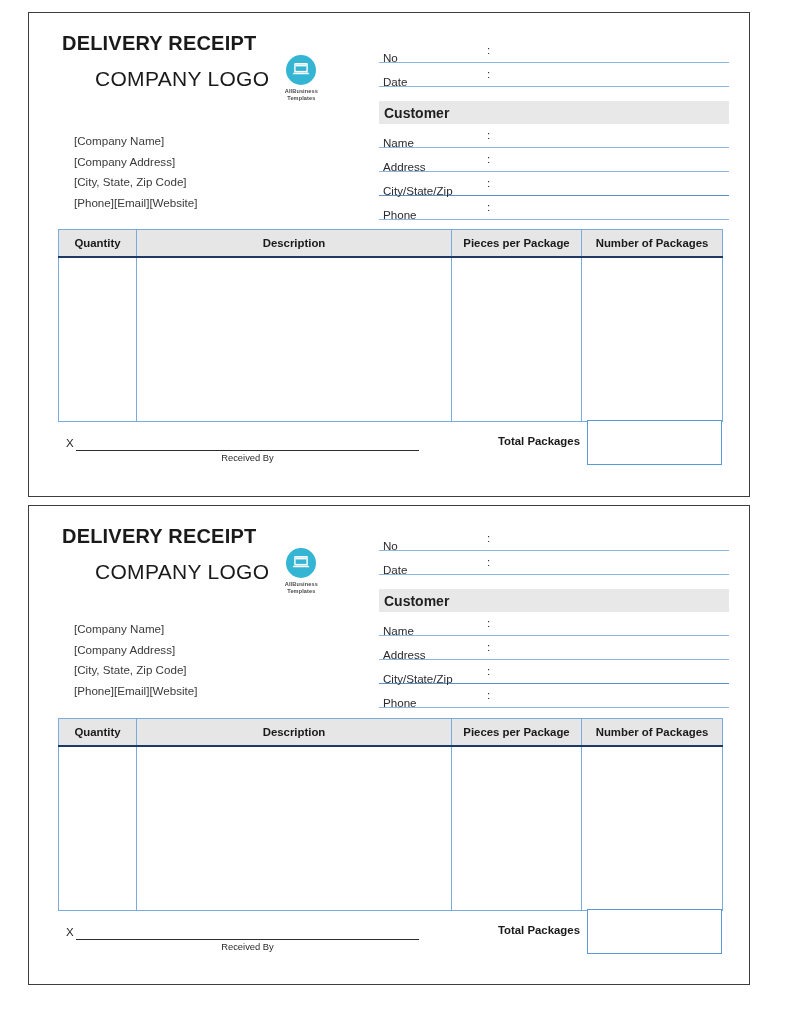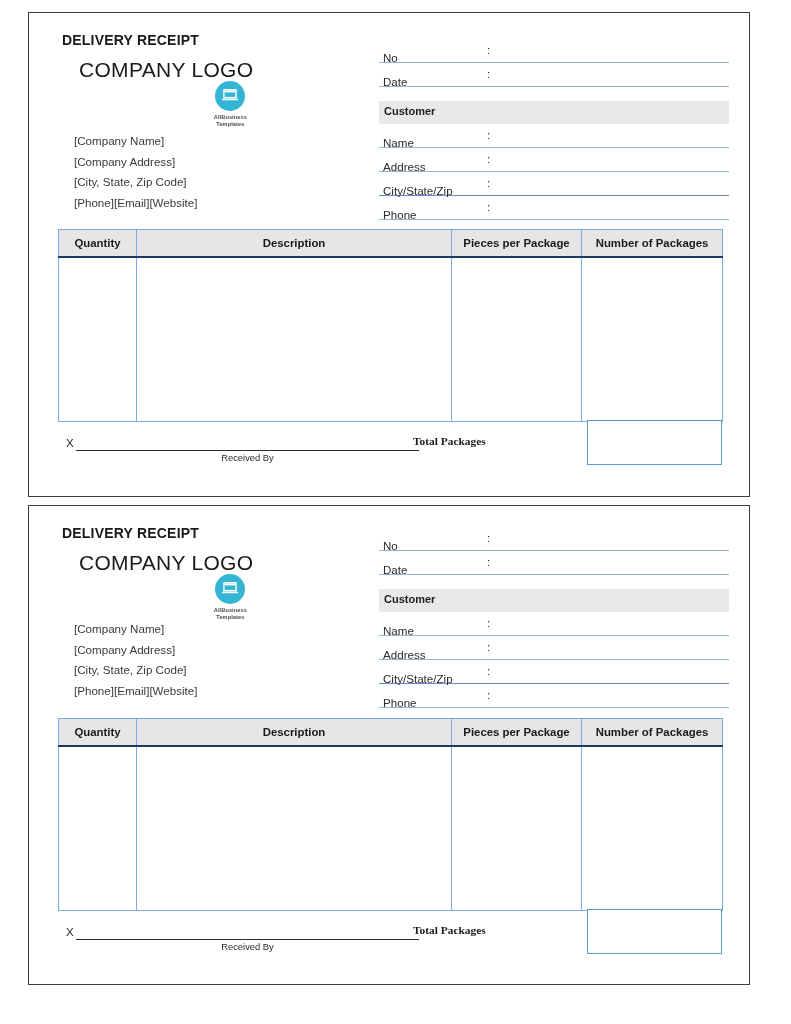--- a/index.html
+++ b/index.html
@@ -41,33 +41,32 @@
     left: 0; top: 0;
     width: 100%;
     height: 100%;
   }
 
   
   .title {
     position: absolute;
     left: 33px;
     top: 19px;
-    font-size: 14px;
+    font-size: 20px;
     font-weight: bold;
     letter-spacing: .2px;
     color: #1a1a1a;
     white-space: nowrap;
   }
   .logo-row {
     position: absolute;
-    left: 50px;
+    left: 66px;
     top: 44px;
     display: flex;
-    align-items: flex-end;
-    flex-direction: column;
+    align-items: center;
   }
   .logo-text {
     font-size: 21px;
     font-weight: 350;
     letter-spacing: .3px;
     color: #1a1a1a;
     white-space: nowrap;
     line-height: 26px;
   }
   .logo-mark {
@@ -146,21 +145,21 @@
   .f-gap { height: 14px; }
   .f-section {
     height: 23px;
     background: #e8e8e8;
     position: relative;
   }
   .f-section span {
     position: absolute;
     left: 5px;
     top: 4px;
-    font-size: 11px;
+    font-size: 14px;
     font-weight: bold;
     color: #1f1f1f;
   }
 
   
   .tbl {
     position: absolute;
     left: 29px;
     width: 664px;
     border-collapse: collapse;
@@ -213,26 +212,25 @@
     width: 343px;
     text-align: center;
     font-size: 9.4px;
     color: #2c2c2c;
   }
   .total-label {
     position: absolute;
     left: 355px;
     top: 14px;
     width: 167px;
-    text-align: left;
+    text-align: right;
     font-size: 11.4px;
     font-weight: bold;
     color: #1a1a1a;
     white-space: nowrap;
-    font-family: Liberation Serif, serif;
   }
   .total-box {
     position: absolute;
     left: 529px;
     top: -1px;
     width: 135px;
     height: 45px;
     border: 1.2px solid #5b9bd5;
     box-sizing: border-box;
     background: #ffffff;

